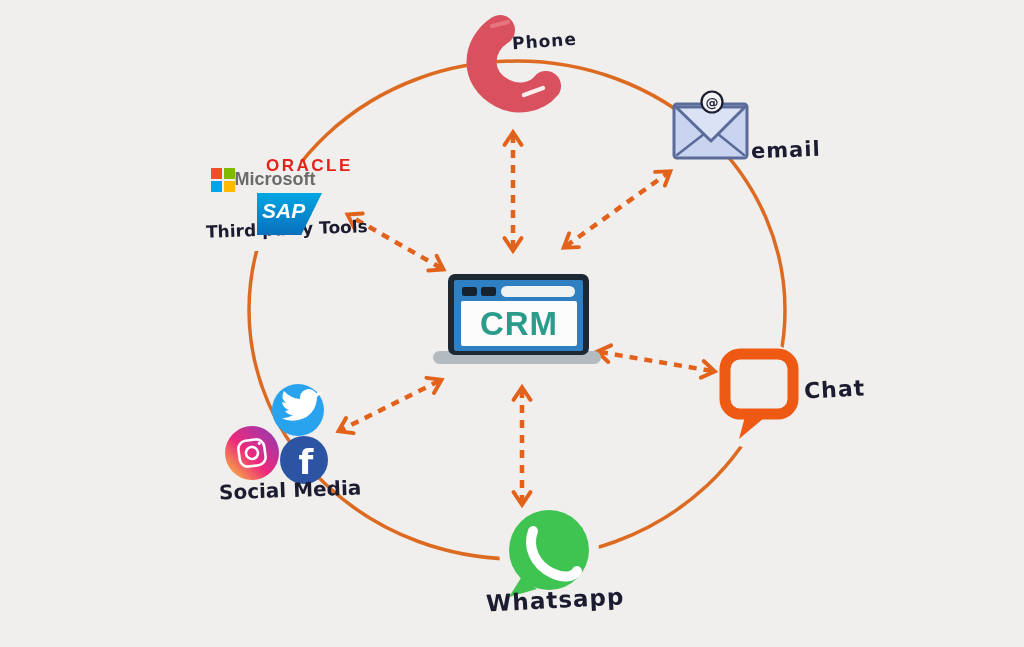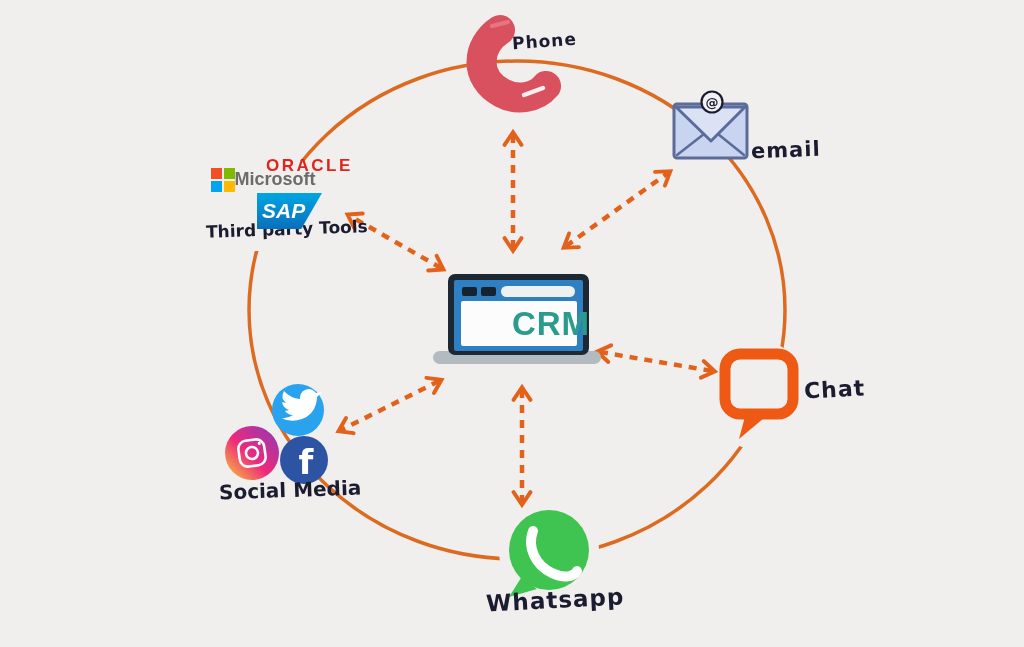--- a/index.html
+++ b/index.html
@@ -19,30 +19,30 @@
          color:var(--ink);white-space:nowrap;line-height:1;}
   .phone-label{left:512px;top:33px;font-size:17px;transform:rotate(-4deg);letter-spacing:1px;}
   .email-label{left:751px;top:140px;font-size:21px;transform:rotate(-2deg);letter-spacing:1px;}
   .chat-label{left:804px;top:379px;font-size:22px;transform:rotate(-3deg);letter-spacing:1px;}
   .whatsapp-label{left:486px;top:589px;font-size:23px;transform:rotate(-3deg);letter-spacing:1px;}
   .social-label{left:219px;top:480px;font-size:20px;transform:rotate(-2deg);}
   .third-label{left:206px;top:221px;font-size:17px;transform:rotate(-2deg);}
   .crm-label{position:absolute;left:461px;top:301px;width:116px;height:45px;
              display:flex;align-items:center;justify-content:center;
              font-family:"Liberation Sans",sans-serif;font-weight:800;font-size:33px;
-             color:var(--crm_text);letter-spacing:1px;padding-left:32px;}
+             color:var(--crm_text);letter-spacing:1px;}
   .oracle-logo{position:absolute;left:266px;top:147px;font-family:"Liberation Sans",sans-serif;
                font-weight:900;font-size:17px;letter-spacing:2.5px;color:var(--oracle_red);margin-top:9px;}
   .ms-logo{position:absolute;left:211px;top:168px;display:flex;align-items:center;}
   .ms-squares{display:grid;grid-template-columns:11px 11px;grid-template-rows:11px 11px;gap:1.5px;}
   .ms-sq1{background:var(--ms_red);} .ms-sq2{background:var(--ms_green);}
   .ms-sq3{background:var(--ms_blue);} .ms-sq4{background:var(--ms_yellow);}
   .ms-text{font-family:"Liberation Sans",sans-serif;font-weight:600;font-size:18px;
            color:var(--microsoft_gray);}
-  .sap-logo{position:absolute;left:257px;top:193px;width:65px;height:36px;
+  .sap-logo{position:absolute;left:257px;top:193px;width:65px;height:42px;
             clip-path:polygon(0 0,100% 0,68% 100%,0 100%);
             background:linear-gradient(180deg,var(--sap_top),var(--sap_bottom));}
   .sap-text{font-family:"Liberation Sans",sans-serif;font-style:italic;font-weight:900;
             font-size:21px;color:#ffffff;padding:6px 0 0 5px;}
   .ring{fill:none;stroke:var(--ring);stroke-width:3.5px;}
   .halo{fill:var(--bg);stroke:none;}
   .arrow{fill:none;stroke:var(--arrow);stroke-width:4.5px;stroke-dasharray:8 7;}
 </style>
 </head>
 <body>

